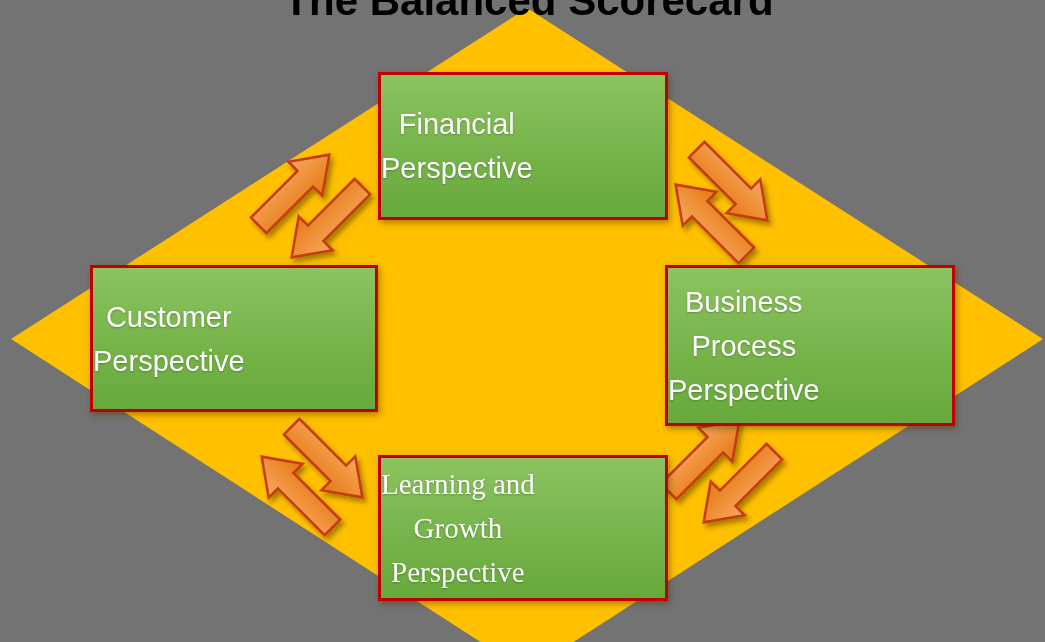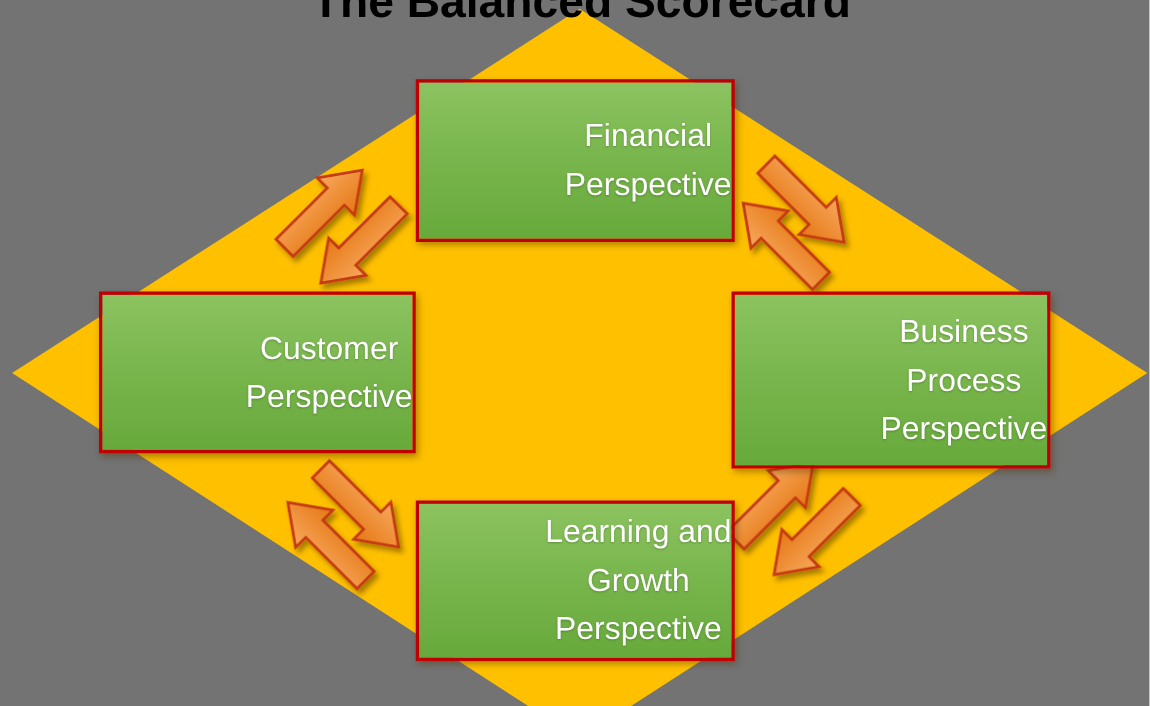--- a/index.html
+++ b/index.html
@@ -6,33 +6,33 @@
   .canvas{
     position:relative;width:1045px;height:642px;background:#737373;
     overflow:hidden;font-family:"Liberation Sans",sans-serif;
   }
   .layer{position:absolute;left:0;top:0;}
   .title{
     position:absolute;top:-20px;left:6px;width:1045px;margin:0;
     text-align:center;font-size:42px;line-height:42px;font-weight:700;color:#000;
   }
   .node{
-    position:absolute;display:flex;align-items:center;justify-content:flex-end;
+    position:absolute;display:flex;align-items:center;justify-content:flex-start;
     background:linear-gradient(180deg,#8CC360 0%,#78B54C 50%,#67A93B 100%);
     border:3px solid #C00000;box-sizing:border-box;
     box-shadow:2px 3px 6px rgba(80,55,0,0.45);
   }
   .node-label{
     white-space:pre-line;text-align:center;color:#FFFFFF;
     font-size:29px;line-height:44px;text-shadow:0 1px 2px rgba(0,0,0,0.25);
   }
   .node-financial{left:378px;top:72px;width:290px;height:148px;}
   .node-customer{left:90px;top:265px;width:288px;height:147px;}
   .node-business{left:665px;top:265px;width:290px;height:161px;}
-  .node-learning{left:378px;top:455px;width:290px;height:146px;}
+  .node-learning{left:378px;top:455px;width:290px;height:146px;font-family:Liberation Serif, serif;}
 </style>
 </head>
 <body>
 
 <div class="canvas">
 
   <svg class="layer" width="1045" height="642" viewBox="0 0 1045 642">
     <defs>
       <linearGradient id="arrowGrad" gradientUnits="userSpaceOnUse" x1="0" y1="-28" x2="0" y2="28">
         <stop offset="0" stop-color="#F9AC63"></stop>

